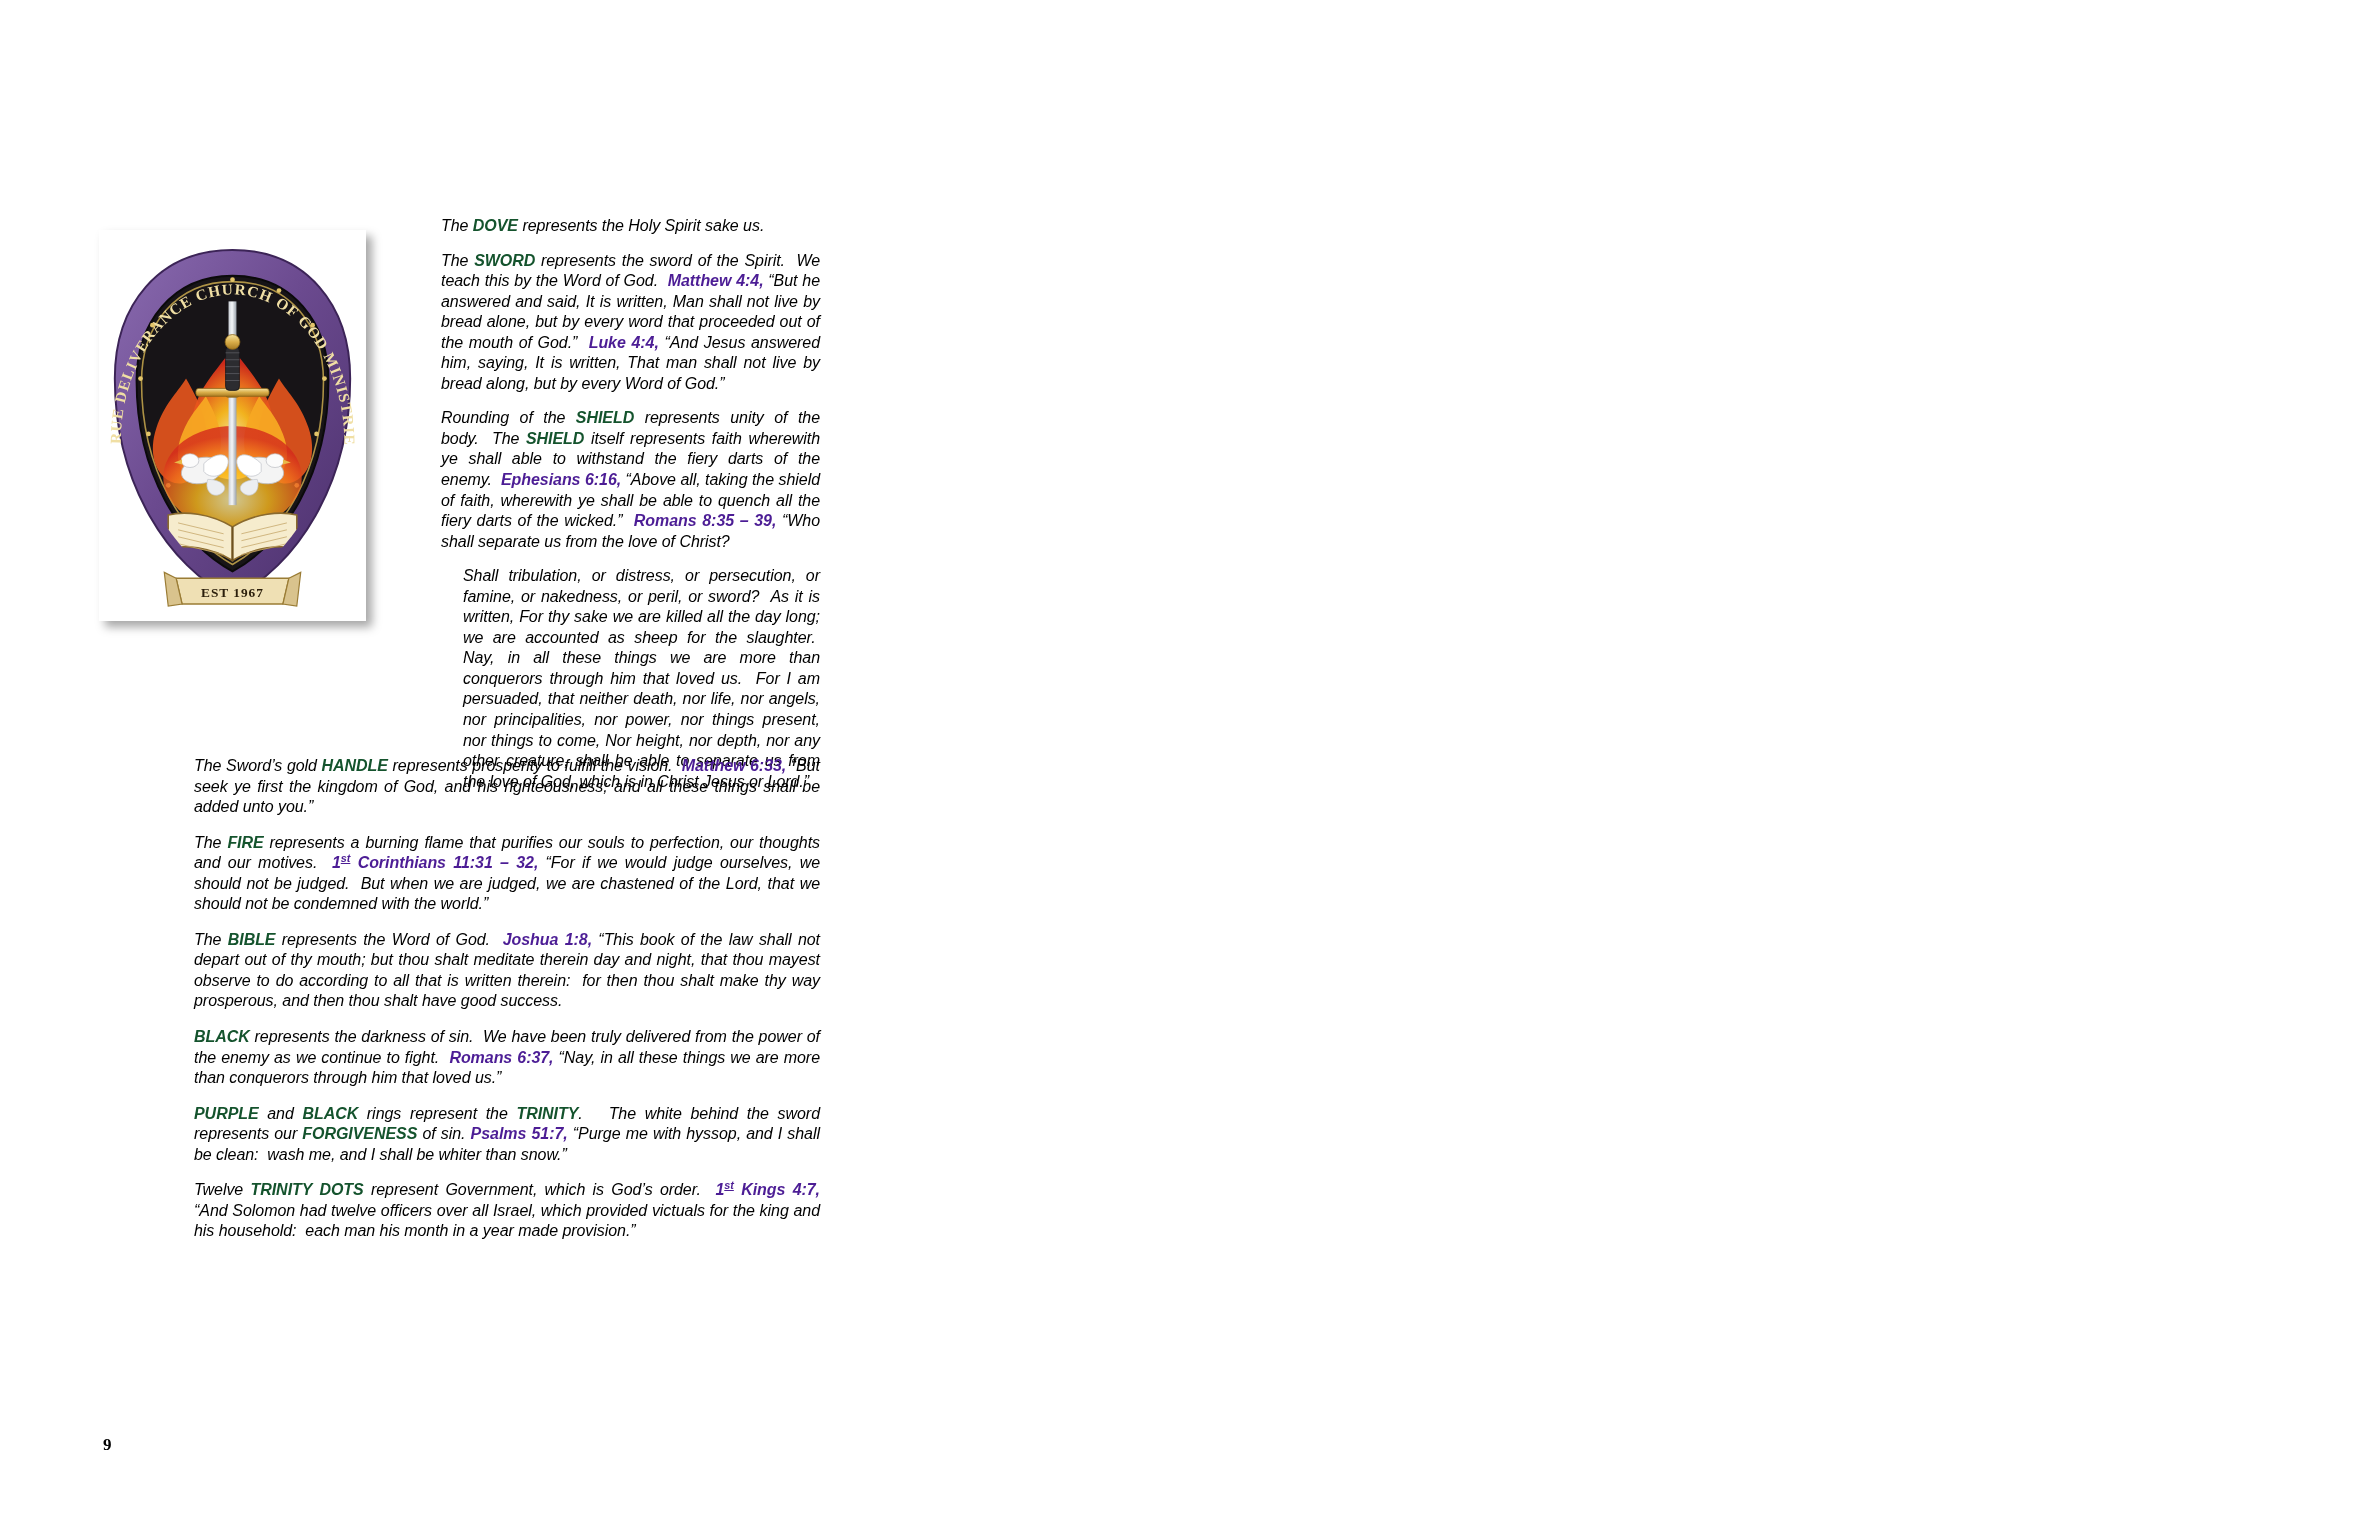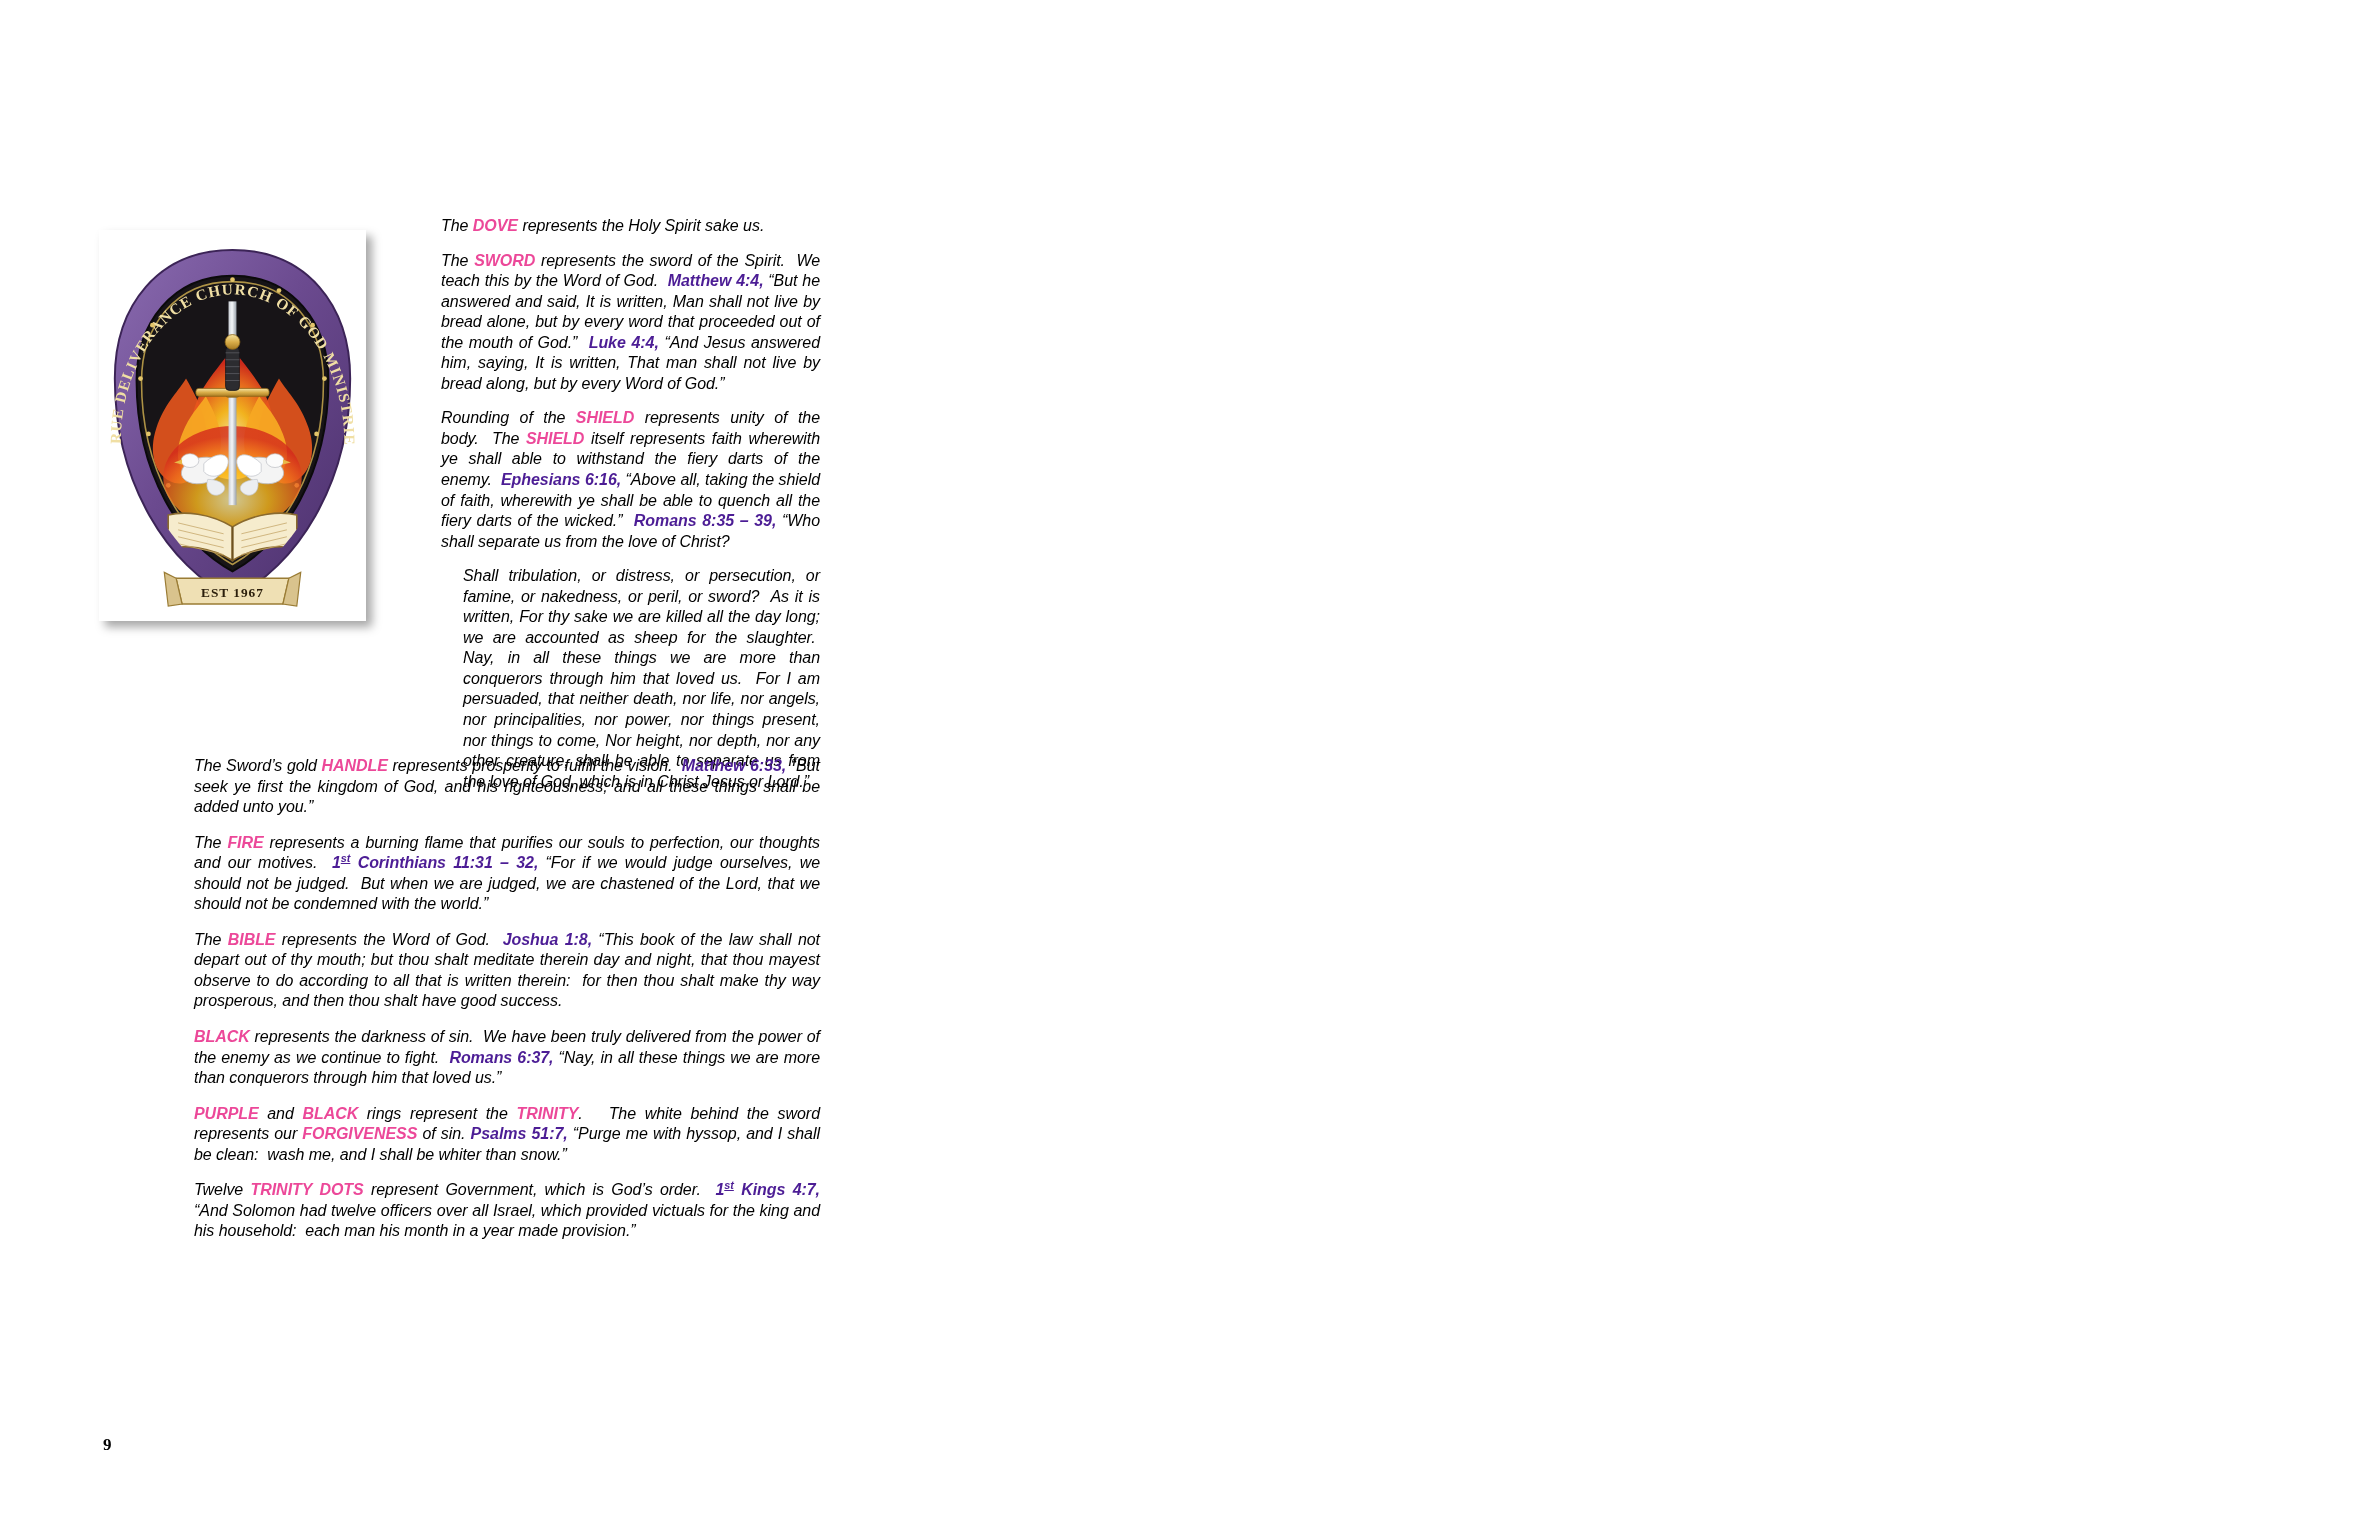--- a/index.html
+++ b/index.html
@@ -71,21 +71,21 @@
   }
   .full-col p {
     margin: 0 0 15px 0;
     font-style: italic;
     font-size: 16px;
     line-height: 1.285;
     text-align: justify;
     letter-spacing: -0.05px;
   }
 
-  .kw { color: #ec4899; font-weight: bold; }
+  .kw { color: #14532d; font-weight: bold; }
   .ref { font-weight: bold; font-style: italic; color: #4c1d95; }
   .sup { font-size: 0.68em; vertical-align: super; line-height: 0; text-decoration: underline; }
 
   
   .pagenum {
     position: absolute;
     font-family: "Liberation Serif", serif;
     font-weight: bold;
     font-size: 17px;
     color: #000;

